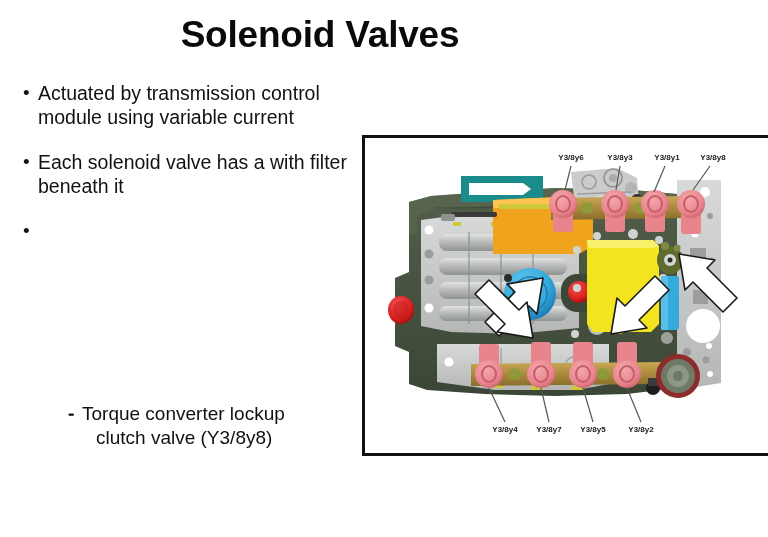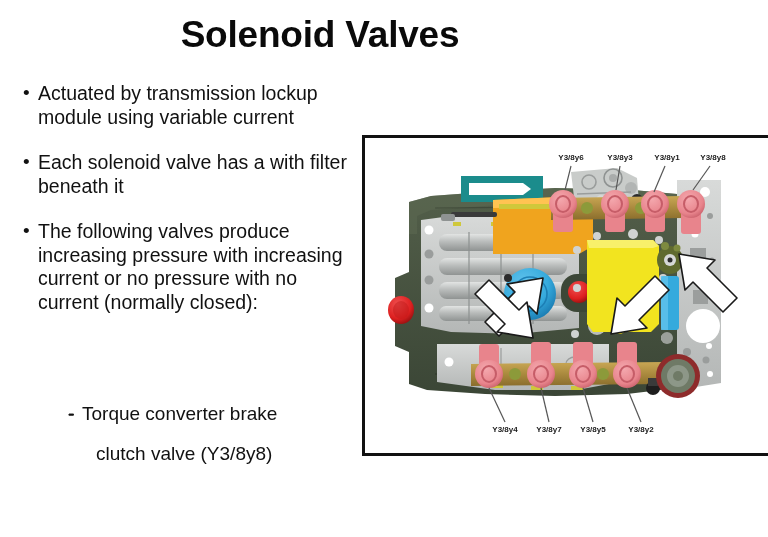--- a/index.html
+++ b/index.html
@@ -65,21 +65,20 @@
     color: #111111;
   }
   .sub-item .dash {
     position: absolute;
     left: 0;
     top: 0;
   }
   .sub-item .cont {
     display: block;
     padding-left: 14px;
-    margin-top: 16px;
   }
 
   
   #diagram-panel {
     position: absolute;
     left: 362px;
     top: 135px;
     width: 440px;
     height: 321px;
     background: #ffffff;
@@ -98,52 +97,51 @@
 </style>
 </head>
 <body>
 
 <div id="slide-title">Solenoid Valves</div>
 
 <div id="bullet-list">
 
   <div class="bullet-item">
     <span class="dot">•</span>
-    <span>Actuated by transmission lockup module using variable current</span>
+    <span>Actuated by transmission control module using variable current</span>
   </div>
 
   <div class="bullet-item" style="margin-top:22px;">
     <span class="dot">•</span>
     <span>Each solenoid valve has a with filter beneath it</span>
   </div>
 
   <div class="bullet-item" style="margin-top:22px;">
     <span class="dot">•</span>
-    <span>The following valves produce increasing pressure with increasing current or no pressure with no current (normally closed):</span>
   </div>
 
 </div>
 
 <div id="sub-list">
 
   <div class="sub-item">
     <span class="dash">-</span>
   </div>
 
   <div class="sub-item">
     <span class="dash">-</span>
   </div>
 
   <div class="sub-item">
     <span class="dash">-</span>
   </div>
 
   <div class="sub-item">
     <span class="dash">-</span>
-    <span>Torque converter brake</span>
+    <span>Torque converter lockup</span>
     <span class="cont">clutch valve (Y3/8y8)</span>
   </div>
 
 </div>
 
 <div id="diagram-panel">
   <svg id="diagram-svg" width="387" height="315" viewBox="0 0 387 315">
 
     <defs>
       <linearGradient id="gPlate" x1="0" y1="0" x2="0" y2="1">

